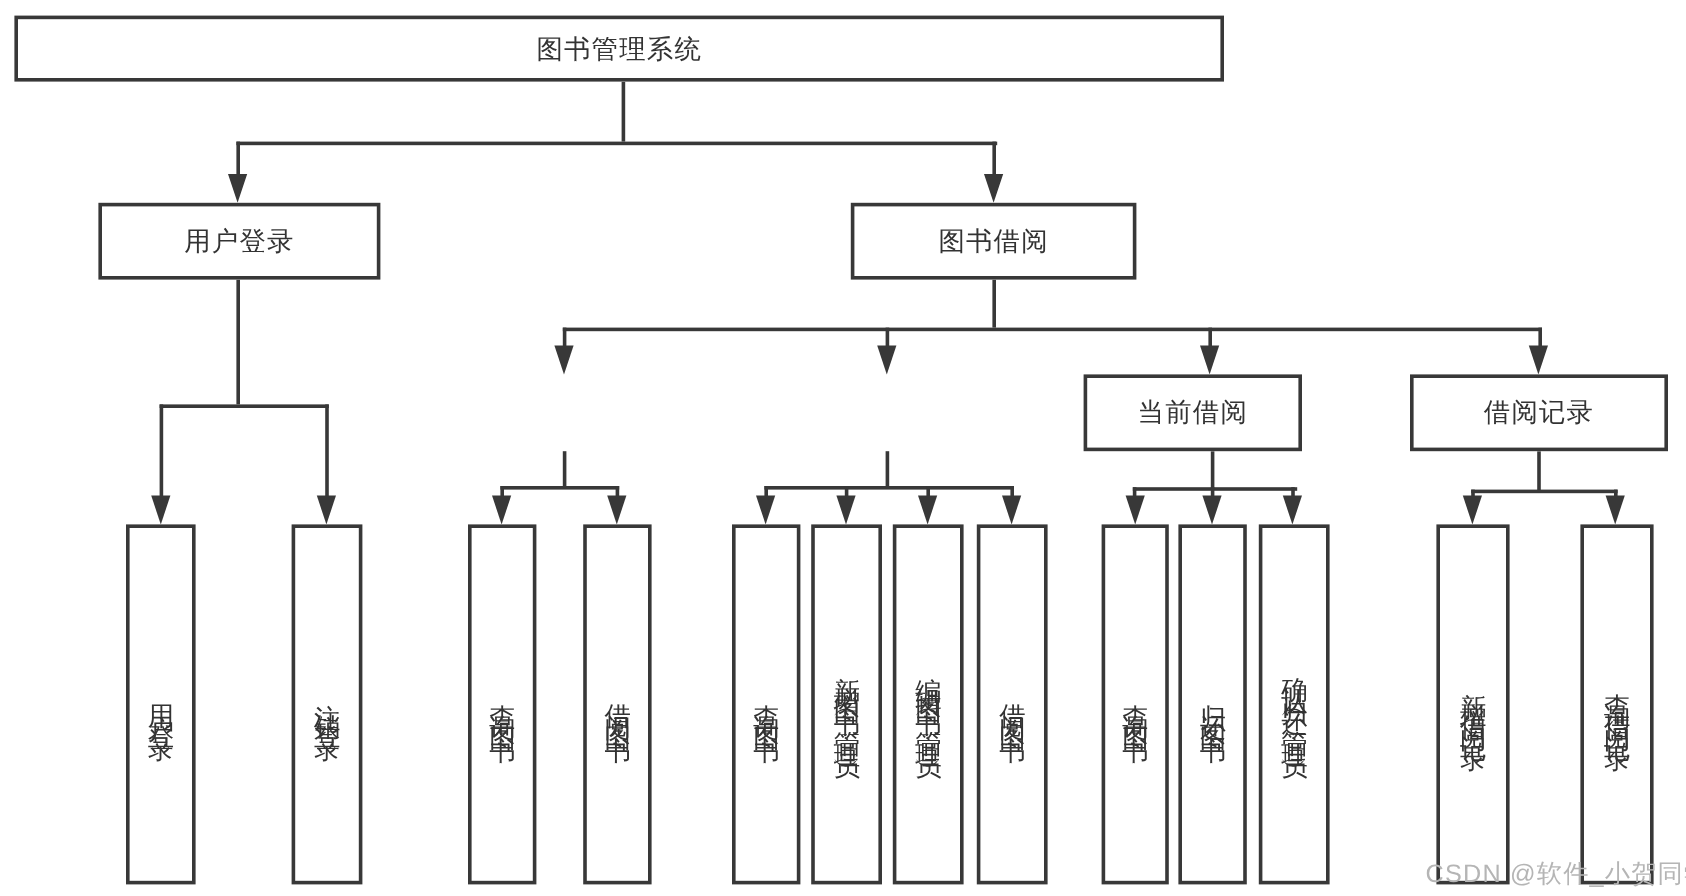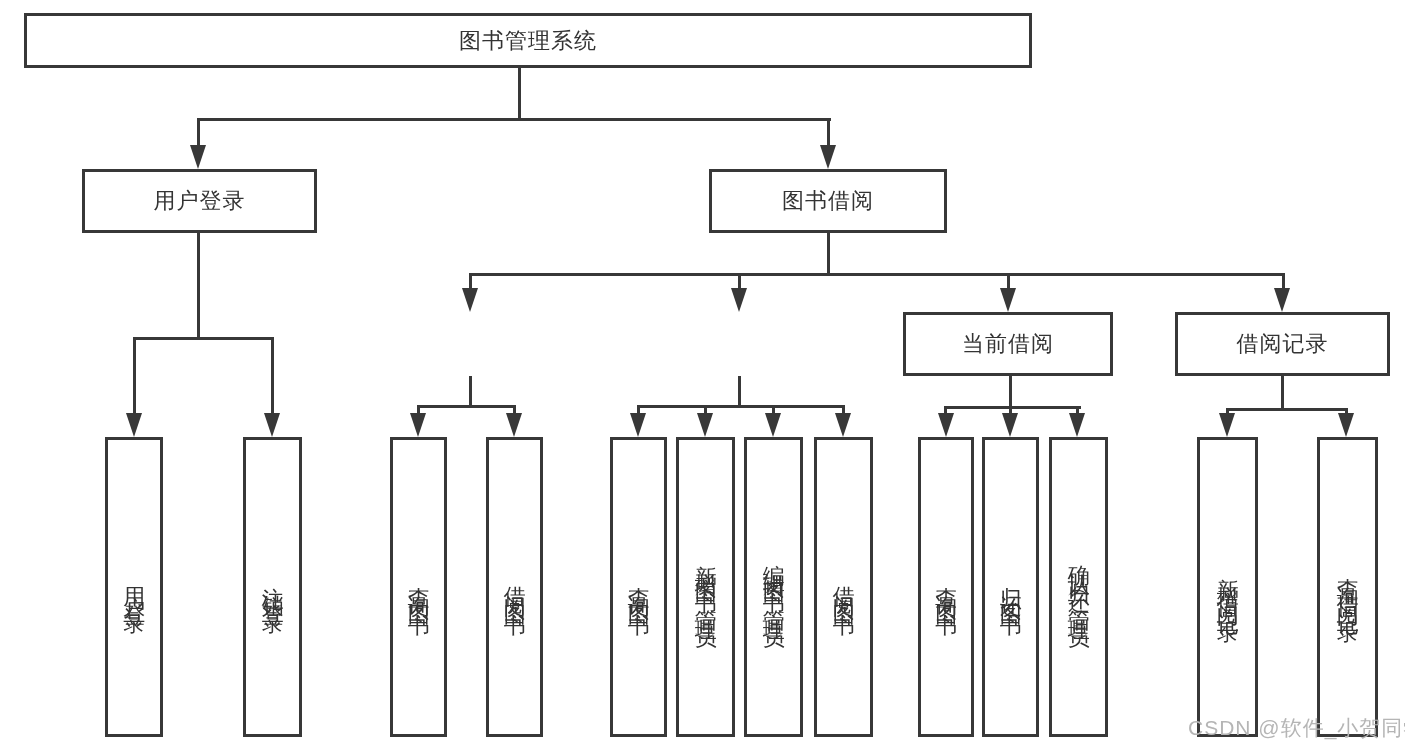--- a/index.html
+++ b/index.html
@@ -50,21 +50,21 @@
     z-index:6;
     letter-spacing:1px;
     white-space:nowrap;
   }
 </style>
 </head>
 <body>
 
 <div id="stage">
 
-  <div class="box" style="left:24px;top:13px;width:1008px;height:55px;">
+  <div class="box" style="left:12px;top:13px;width:1008px;height:55px;">
     <span>图书管理系统</span>
   </div>
 
   <div class="vl" style="left:518px;top:68px;height:50px;"></div>
   <div class="hl" style="left:197px;top:118px;width:634px;"></div>
   <div class="vl" style="left:197px;top:118px;height:28px;"></div>
   <div class="vl" style="left:827px;top:118px;height:28px;"></div>
   <div class="ah" style="left:190px;top:145px;"></div>
   <div class="ah" style="left:820px;top:145px;"></div>
 
@@ -86,21 +86,21 @@
   <div class="hl" style="left:469px;top:273px;width:816px;"></div>
   <div class="vl" style="left:469px;top:273px;height:16px;"></div>
   <div class="vl" style="left:738px;top:273px;height:16px;"></div>
   <div class="vl" style="left:1007px;top:273px;height:16px;"></div>
   <div class="vl" style="left:1282px;top:273px;height:16px;"></div>
   <div class="ah" style="left:462px;top:288px;"></div>
   <div class="ah" style="left:731px;top:288px;"></div>
   <div class="ah" style="left:1000px;top:288px;"></div>
   <div class="ah" style="left:1274px;top:288px;"></div>
 
-  <div class="box" style="left:903px;top:312px;width:210px;height:64px;">
+  <div class="box" style="left:903px;top:312px;width:182px;height:64px;">
     <span>当前借阅</span>
   </div>
   <div class="box" style="left:1175px;top:312px;width:215px;height:64px;">
     <span>借阅记录</span>
   </div>
 
   <div class="vl" style="left:469px;top:376px;height:29px;"></div>
   <div class="hl" style="left:417px;top:405px;width:99px;"></div>
   <div class="vl" style="left:417px;top:405px;height:10px;"></div>
   <div class="vl" style="left:513px;top:405px;height:10px;"></div>

